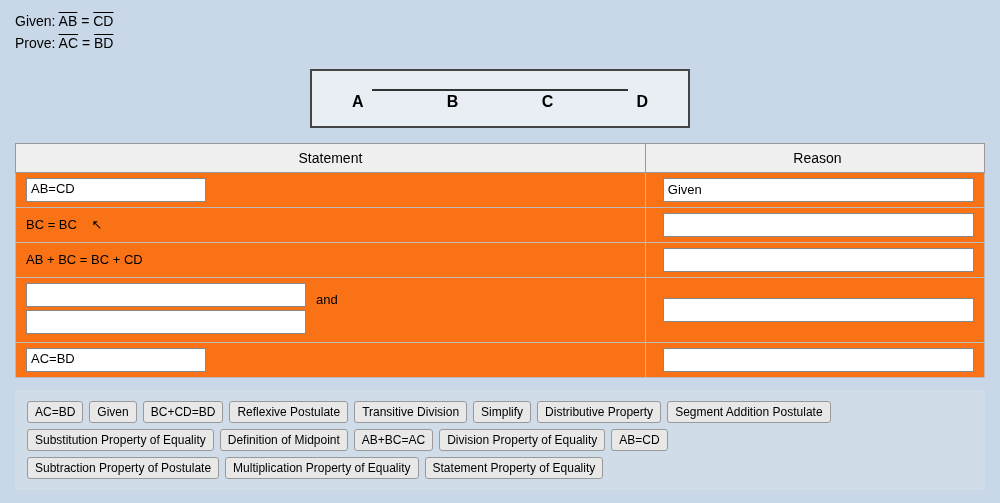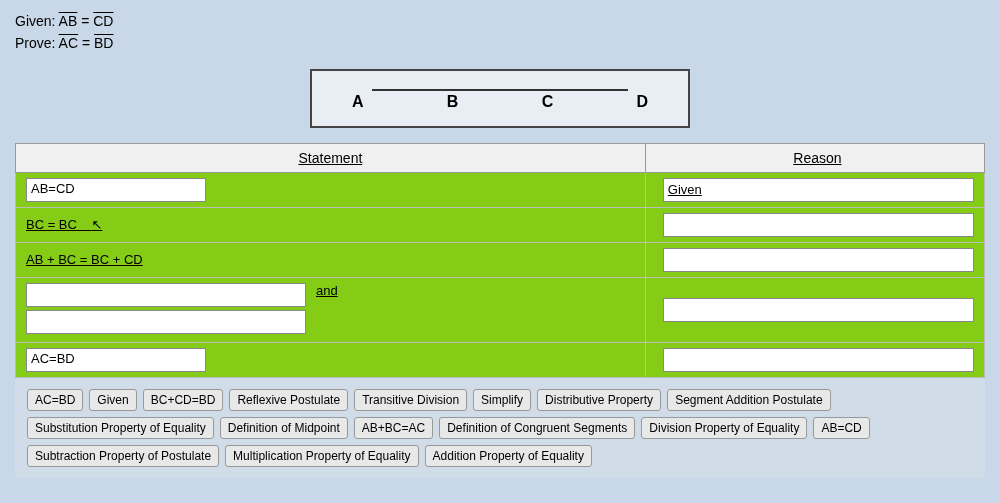--- a/index.html
+++ b/index.html
@@ -65,22 +65,22 @@
       font-weight: bold;
       position: relative;
       z-index: 1;
       background: transparent;
     }
 
     
     .proof-table {
       width: 100%;
       border-collapse: collapse;
-      background: #84cc16;
-      text-decoration: underline;
+      background: #f97316;
+      margin-bottom: 12px;
     }
 
     .proof-table th {
       border: 1px solid #999;
       padding: 6px 12px;
       font-size: 14px;
       font-weight: normal;
       background: #f0f0f0;
       text-align: center;
     }
@@ -119,21 +119,21 @@
     .reason-input {
       border: 1px solid #888;
       background: white;
       width: 100%;
       height: 24px;
       display: block;
     }
 
     .statement-row {
       display: flex;
-      align-items: flex-start;
+      align-items: flex-end;
       gap: 6px;
     }
 
     
     .tokens-area {
       background: #d0dce8;
       padding: 8px 10px;
       border-radius: 3px;
     }
 
@@ -260,24 +260,23 @@
       <span class="token">Reflexive Postulate</span>
       <span class="token">Transitive Division</span>
       <span class="token">Simplify</span>
       <span class="token">Distributive Property</span>
       <span class="token">Segment Addition Postulate</span>
     </div>
     <div class="tokens-row">
       <span class="token">Substitution Property of Equality</span>
       <span class="token">Definition of Midpoint</span>
       <span class="token">AB+BC=AC</span>
-      <span class="token">Definition of Congruent Segments</span>
       <span class="token">Division Property of Equality</span>
       <span class="token">AB=CD</span>
     </div>
     <div class="tokens-row">
       <span class="token">Subtraction Property of Postulate</span>
       <span class="token">Multiplication Property of Equality</span>
-      <span class="token">Addition Property of Equality</span>
+      <span class="token">Statement Property of Equality</span>
     </div>
   </div>
 
 </div>
 
 </body></html>

